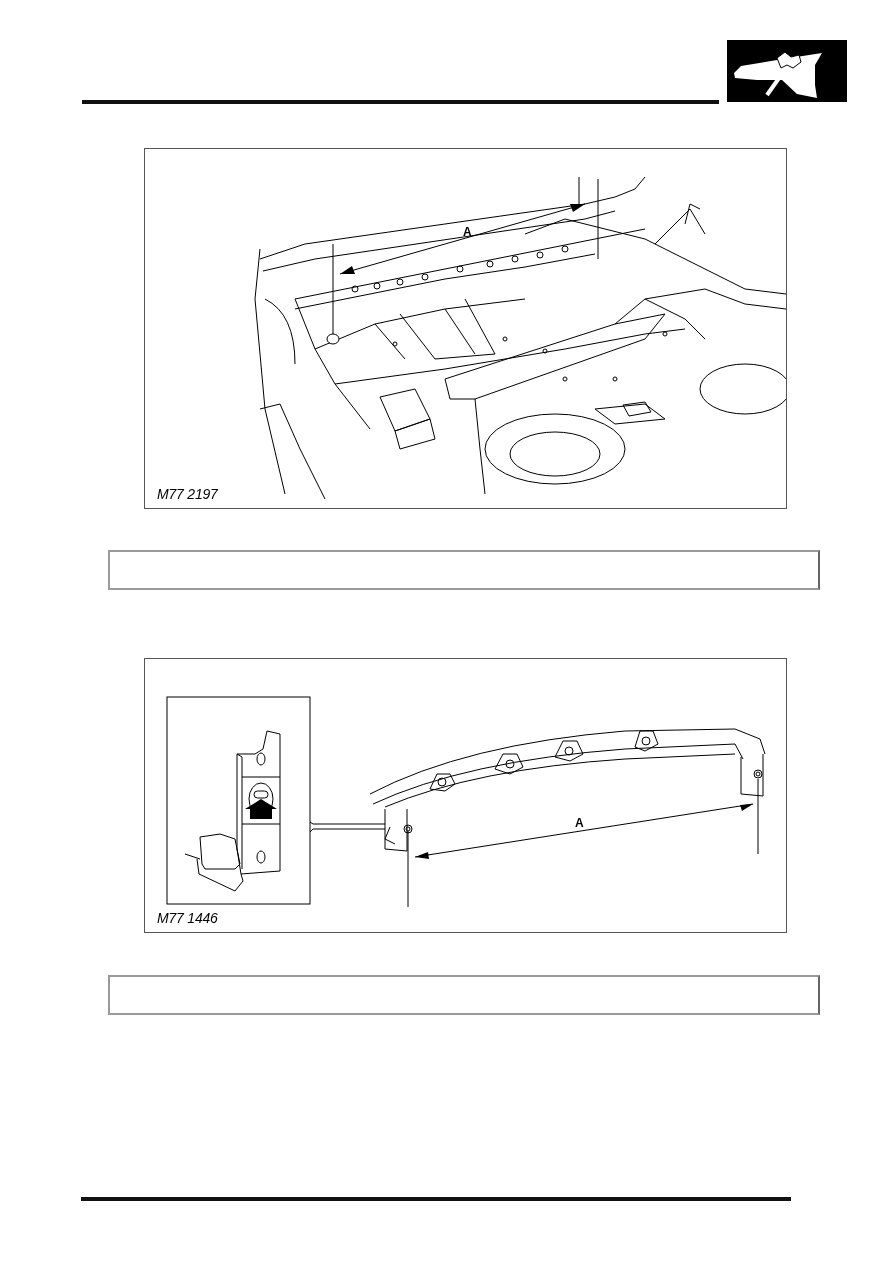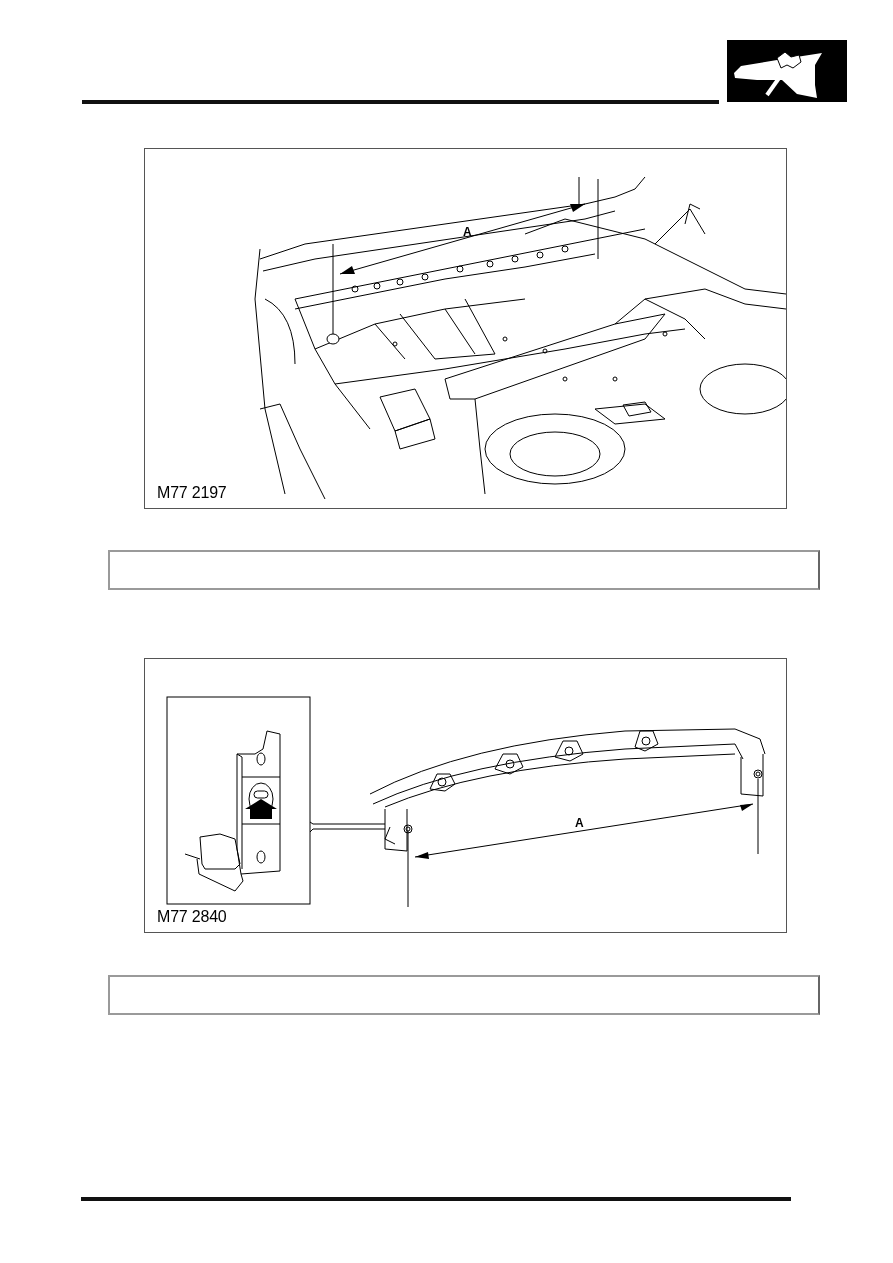--- a/index.html
+++ b/index.html
@@ -5,21 +5,21 @@
   html, body { margin: 0; padding: 0; background: #ffffff; }
   body { width: 893px; height: 1263px; position: relative; overflow: hidden;
          font-family: "Liberation Sans", sans-serif; color: #000; }
   .abs { position: absolute; }
   .header-rule { left: 82px; top: 100px; width: 637px; height: 4px; background: #111; }
   .footer-rule { left: 81px; top: 1197px; width: 710px; height: 4px; background: #111; }
   .section-tab { left: 727px; top: 40px; width: 120px; height: 62px; background: #000; }
   .figure { border: 1px solid #555; background: #fff; }
   .fig1 { left: 144px; top: 148px; width: 641px; height: 359px; }
   .fig2 { left: 144px; top: 658px; width: 641px; height: 273px; }
-  .fig-id { position: absolute; left: 12px; bottom: 6px; font-size: 16px; letter-spacing: -0.2px; }
+  .fig-id { position: absolute; left: 12px; bottom: 6px; font-size: 14px; letter-spacing: -0.2px; font-style: italic; }
   .note-box { border: 2px solid #9a9a9a; border-right-color: #666; background: #fff; box-sizing: border-box; }
   .note1 { left: 108px; top: 550px; width: 712px; height: 40px; }
   .note2 { left: 108px; top: 975px; width: 712px; height: 40px; }
   svg { display: block; }
   .callout { font-weight: bold; font-size: 12px; }
 </style>
 </head>
 <body>
 
 <div class="abs header-rule"></div>
@@ -151,20 +151,20 @@
     </g>
 
     <line x1="270" y1="198" x2="608" y2="145" stroke="#000" stroke-width="1"></line>
     <polygon points="270,198 283,193 284,200" fill="#000"></polygon>
     <polygon points="608,145 595,146 597,152" fill="#000"></polygon>
     <text x="430" y="168" class="callout">A</text>
 
     <line x1="263" y1="172" x2="263" y2="248" stroke="#000" stroke-width="1"></line>
     <line x1="613" y1="120" x2="613" y2="195" stroke="#000" stroke-width="1"></line>
   </svg>
-  <div class="fig-id">M77 2840</div>
+  <div class="fig-id">M77 1446</div>
 </div>
 
 <div class="abs note-box note2">
   <span></span>
 </div>
 
 <div class="abs footer-rule"></div>
 
 </body></html>

